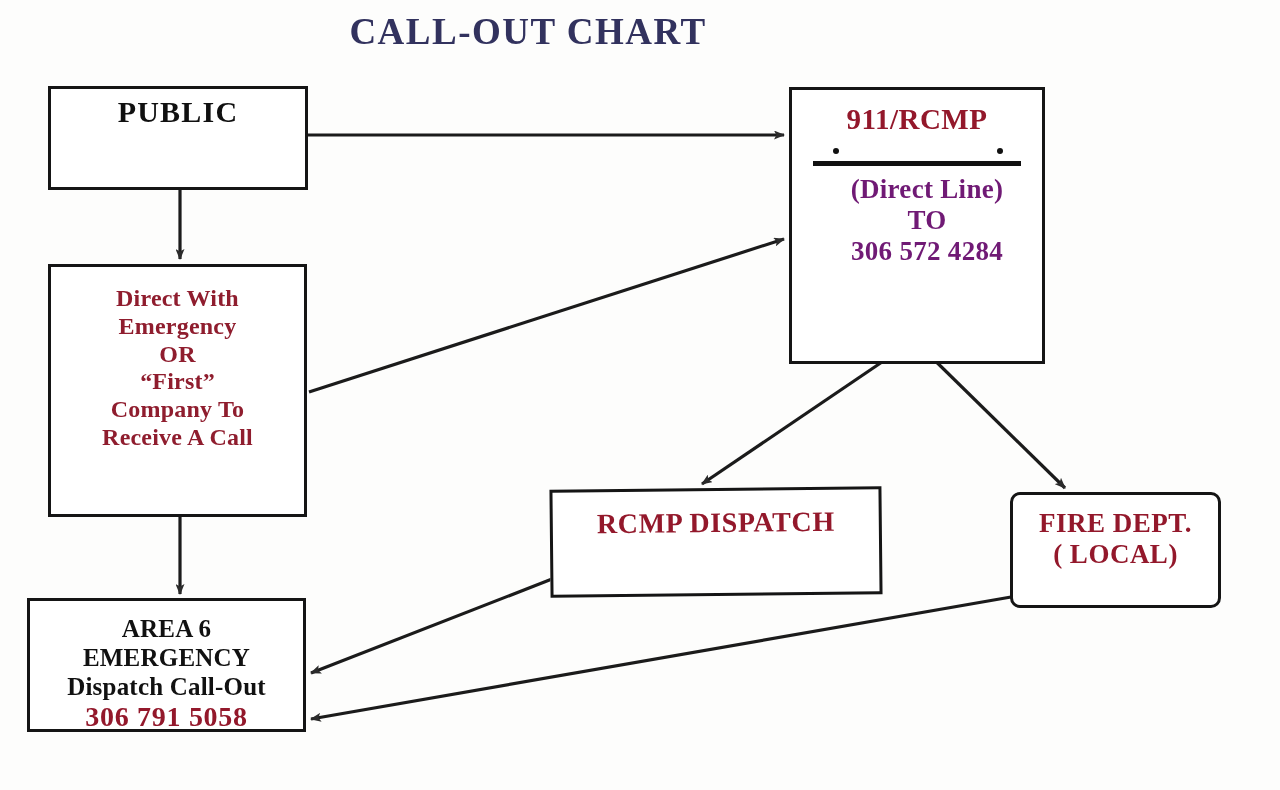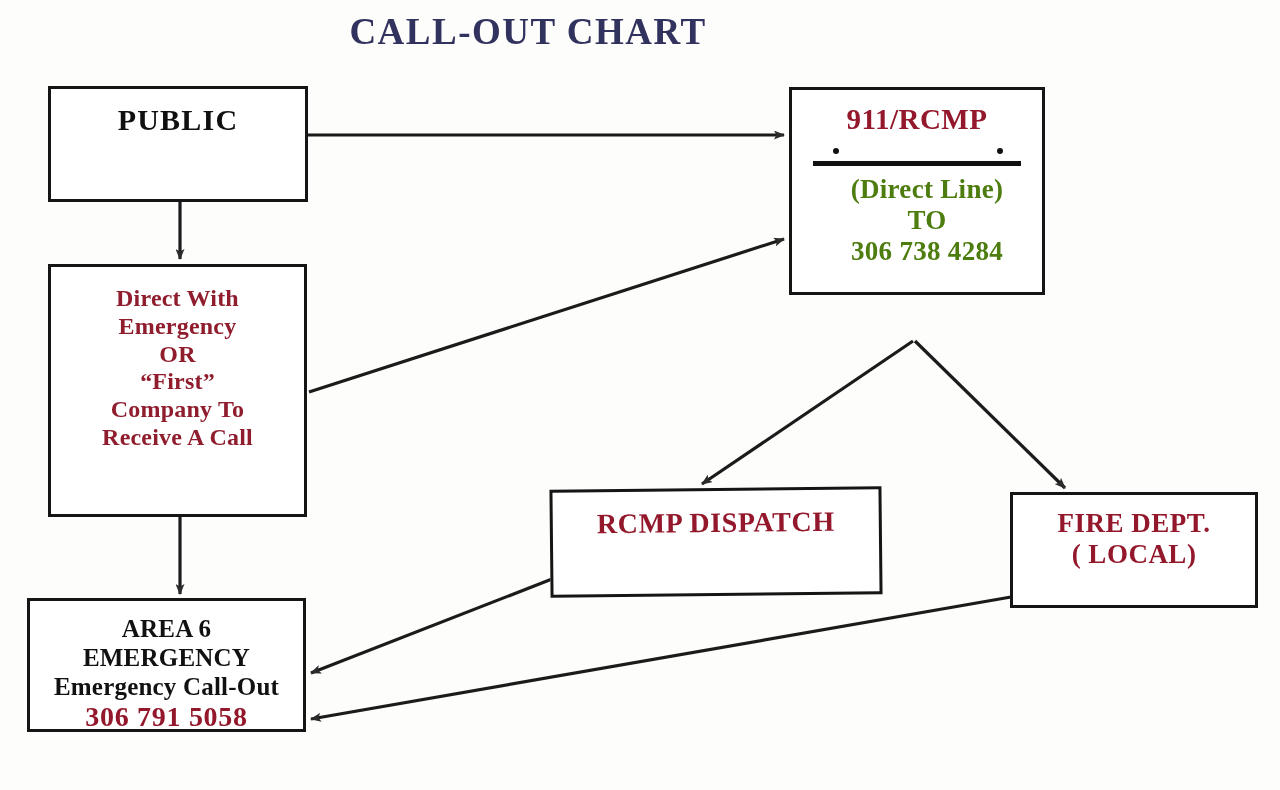--- a/index.html
+++ b/index.html
@@ -46,23 +46,23 @@
     flex-direction: column;
     align-items: center;
     font-weight: bold;
     line-height: 1.16;
     text-align: center;
   }
   .node .line { display: block; width: 100%; }
 
   
   #node-public {
-    left: 48px; top: 86px; width: 260px; height: 116px;
-    justify-content: flex-start;
-    padding-top: 14px;
+    left: 48px; top: 86px; width: 260px; height: 104px;
+    justify-content: flex-start;
+    padding-top: 6px;
   }
   #node-public .line {
     font-size: 30px;
     letter-spacing: 1.2px;
     color: #101010;
   }
 
   
   #node-company {
     left: 48px; top: 264px; width: 259px; height: 253px;
@@ -70,21 +70,21 @@
     padding-top: 18px;
   }
   #node-company .line {
     font-size: 24px;
     color: #8f1d2e;
     letter-spacing: 0.2px;
   }
 
   
   #node-rcmp {
-    left: 789px; top: 87px; width: 256px; height: 208px;
+    left: 789px; top: 87px; width: 256px; height: 277px;
     justify-content: flex-start;
     padding-top: 13px;
   }
   #node-rcmp .heading {
     font-size: 29px;
     color: #93182b;
     letter-spacing: 0.5px;
   }
   #node-rcmp .rule-wrap {
     position: relative;
@@ -103,43 +103,44 @@
     position: absolute;
     top: 4px;
     width: 6px; height: 6px;
     border-radius: 50%;
     background: #111111;
   }
   #node-rcmp .dot.left { left: 20px; }
   #node-rcmp .dot.right { right: 18px; }
   #node-rcmp .line {
     font-size: 27px;
-    color: #4d7c0f;
+    color: #701a75;
     letter-spacing: 0.3px;
     padding-left: 20px;
   }
 
   
   #node-dispatch {
     left: 550px; top: 488px; width: 332px; height: 108px;
     justify-content: flex-start;
     padding-top: 16px;
     transform: rotate(-0.6deg);
   }
   #node-dispatch .line {
     font-size: 28px;
     color: #93182b;
     letter-spacing: 0.6px;
   }
 
   
   #node-fire {
-    left: 1010px; top: 492px; width: 248px; height: 116px;
+    left: 1010px; top: 492px; width: 211px; height: 116px;
     justify-content: flex-start;
     padding-top: 13px;
+    border-radius: 10px;
   }
   #node-fire .line {
     font-size: 27px;
     color: #93182b;
     letter-spacing: 0.5px;
   }
 
   
   #node-area6 {
     left: 27px; top: 598px; width: 279px; height: 134px;
@@ -198,32 +199,32 @@
 
   <div class="node" id="node-rcmp">
     <span class="heading">911/RCMP</span>
     <span class="rule-wrap">
       <span class="dot left"></span>
       <span class="dot right"></span>
       <span class="rule"></span>
     </span>
     <span class="line">(Direct Line)</span>
     <span class="line">TO</span>
-    <span class="line">306 738 4284</span>
+    <span class="line">306 572 4284</span>
   </div>
 
   <div class="node" id="node-dispatch">
     <span class="line">RCMP DISPATCH</span>
   </div>
 
   <div class="node" id="node-fire">
     <span class="line">FIRE DEPT.</span>
     <span class="line">( LOCAL)</span>
   </div>
 
   <div class="node" id="node-area6">
     <span class="line">AREA 6</span>
     <span class="line">EMERGENCY</span>
-    <span class="line">Emergency Call-Out</span>
+    <span class="line">Dispatch Call-Out</span>
     <span class="line phone">306 791 5058</span>
   </div>
 
 </div>
 
 </body></html>

